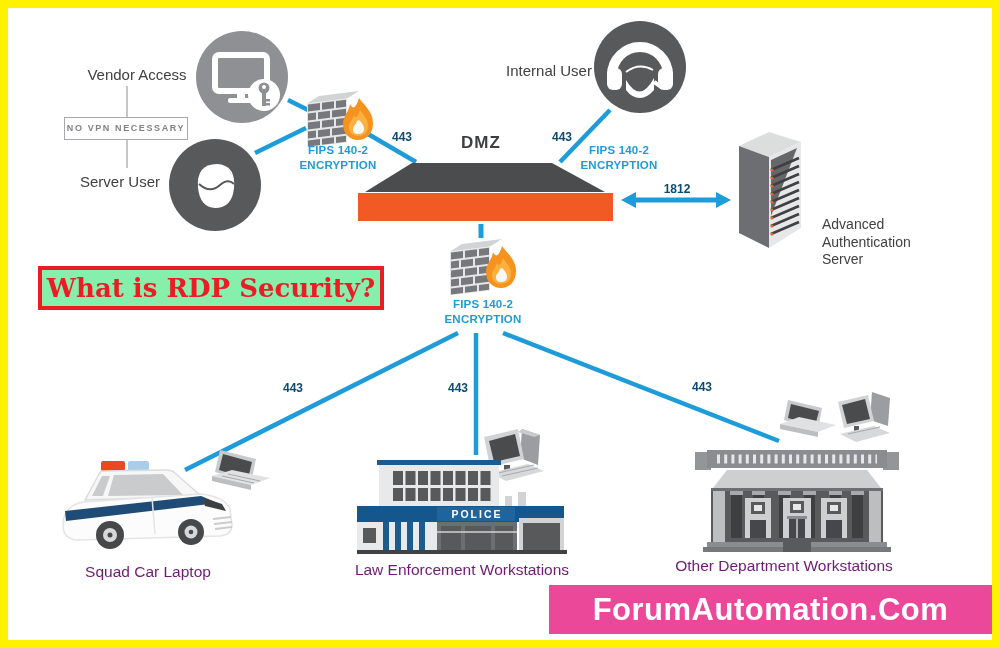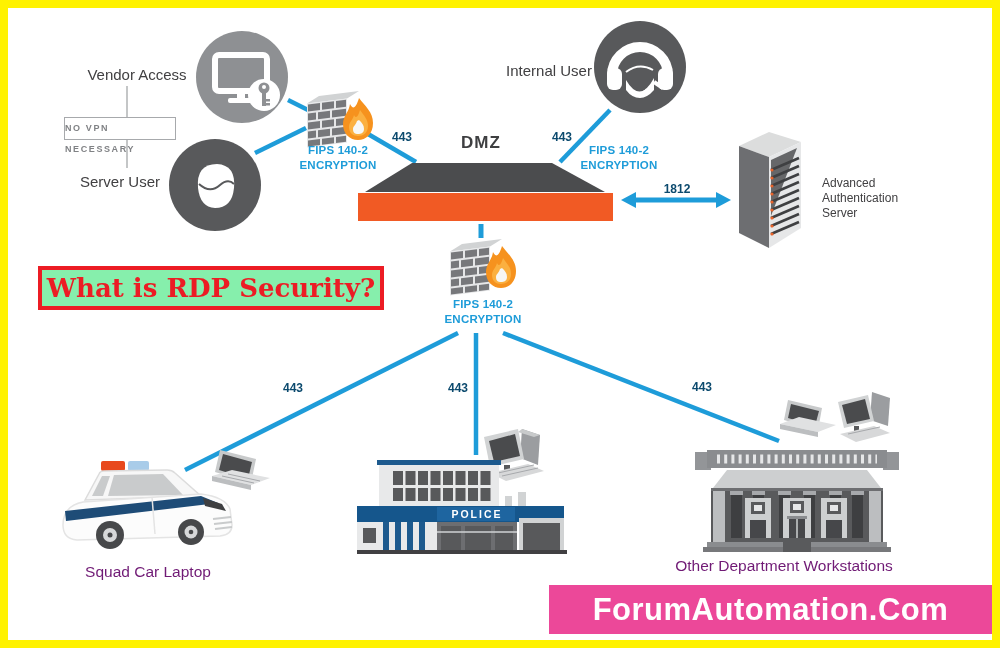--- a/index.html
+++ b/index.html
@@ -7,24 +7,24 @@
          font-family:"Liberation Sans",sans-serif;}
   .yellow-border{position:absolute;inset:0;border:8px solid #FFF200;z-index:10;pointer-events:none;}
   .overlay{position:absolute;left:0;top:0;width:1000px;height:648px;z-index:1;}
   .icon{position:absolute;z-index:2;}
   .lbl{position:absolute;z-index:3;color:#414042;font-size:15px;white-space:nowrap;}
   .ctr{transform:translate(-50%,-50%);text-align:center;}
   .blue-lbl{color:#0c4a6e;font-weight:bold;font-size:12px;}
   .fips{color:#1E9CD9;font-weight:bold;font-size:11.5px;line-height:1.3;letter-spacing:.2px;
         width:120px;text-align:center;white-space:normal;}
   .dmz{font-weight:bold;font-size:17px;letter-spacing:1px;color:#3E3F41;}
-  .novpn{box-sizing:border-box;width:112px;height:23px;line-height:21px;background:#fff;
-         border:1px solid #A7A9AC;font-size:9px;font-weight:bold;
+  .novpn{box-sizing:border-box;width:124px;height:23px;line-height:21px;background:#fff;
+         border:1px solid #A7A9AC;text-align:center;font-size:9px;font-weight:bold;
          letter-spacing:1.6px;color:#808285;z-index:3;position:absolute;}
-  .aas{font-size:12px;line-height:1.25;white-space:pre-line;}
+  .aas{font-size:14px;line-height:1.25;white-space:pre-line;margin-top:40px;}
   .qbox{position:absolute;left:38px;top:266px;width:346px;height:44px;box-sizing:border-box;
         background:#86efac;border:4px solid #EC1C24;z-index:4;display:flex;align-items:center;
         justify-content:center;font-family:"DejaVu Serif",serif;font-weight:bold;
         font-size:26px;color:#EC1C24;}
   .banner{position:absolute;left:549px;top:585px;width:443px;height:49px;background:#ec4899;
           z-index:4;display:flex;align-items:center;justify-content:center;color:#fff;
           font-weight:bold;font-size:31px;letter-spacing:.5px;}
   .police-sign{position:absolute;z-index:3;color:#fff;font-weight:bold;font-size:10.5px;
                letter-spacing:2px;}
   .endpoint-lbl{font-size:15.5px;color:#701a75;}
@@ -390,18 +390,19 @@
 
   <div class="lbl aas" style="left:822px;top:176px;">Advanced
 Authentication
 Server</div>
 
   <div class="qbox">What is RDP Security?</div>
 
   <div class="police-sign ctr" style="left:477px;top:514px;">POLICE</div>
 
   <div class="lbl ctr endpoint-lbl" style="left:148px;top:572px;">Squad Car Laptop</div>
+  <div class="lbl ctr endpoint-lbl" style="left:462px;top:570px;">Law Enforcement Workstations</div>
   <div class="lbl ctr endpoint-lbl" style="left:784px;top:566px;">Other Department Workstations</div>
 
   <div class="banner">ForumAutomation.Com</div>
 
   <div class="yellow-border"></div>
 </div>
 
 </body></html>

